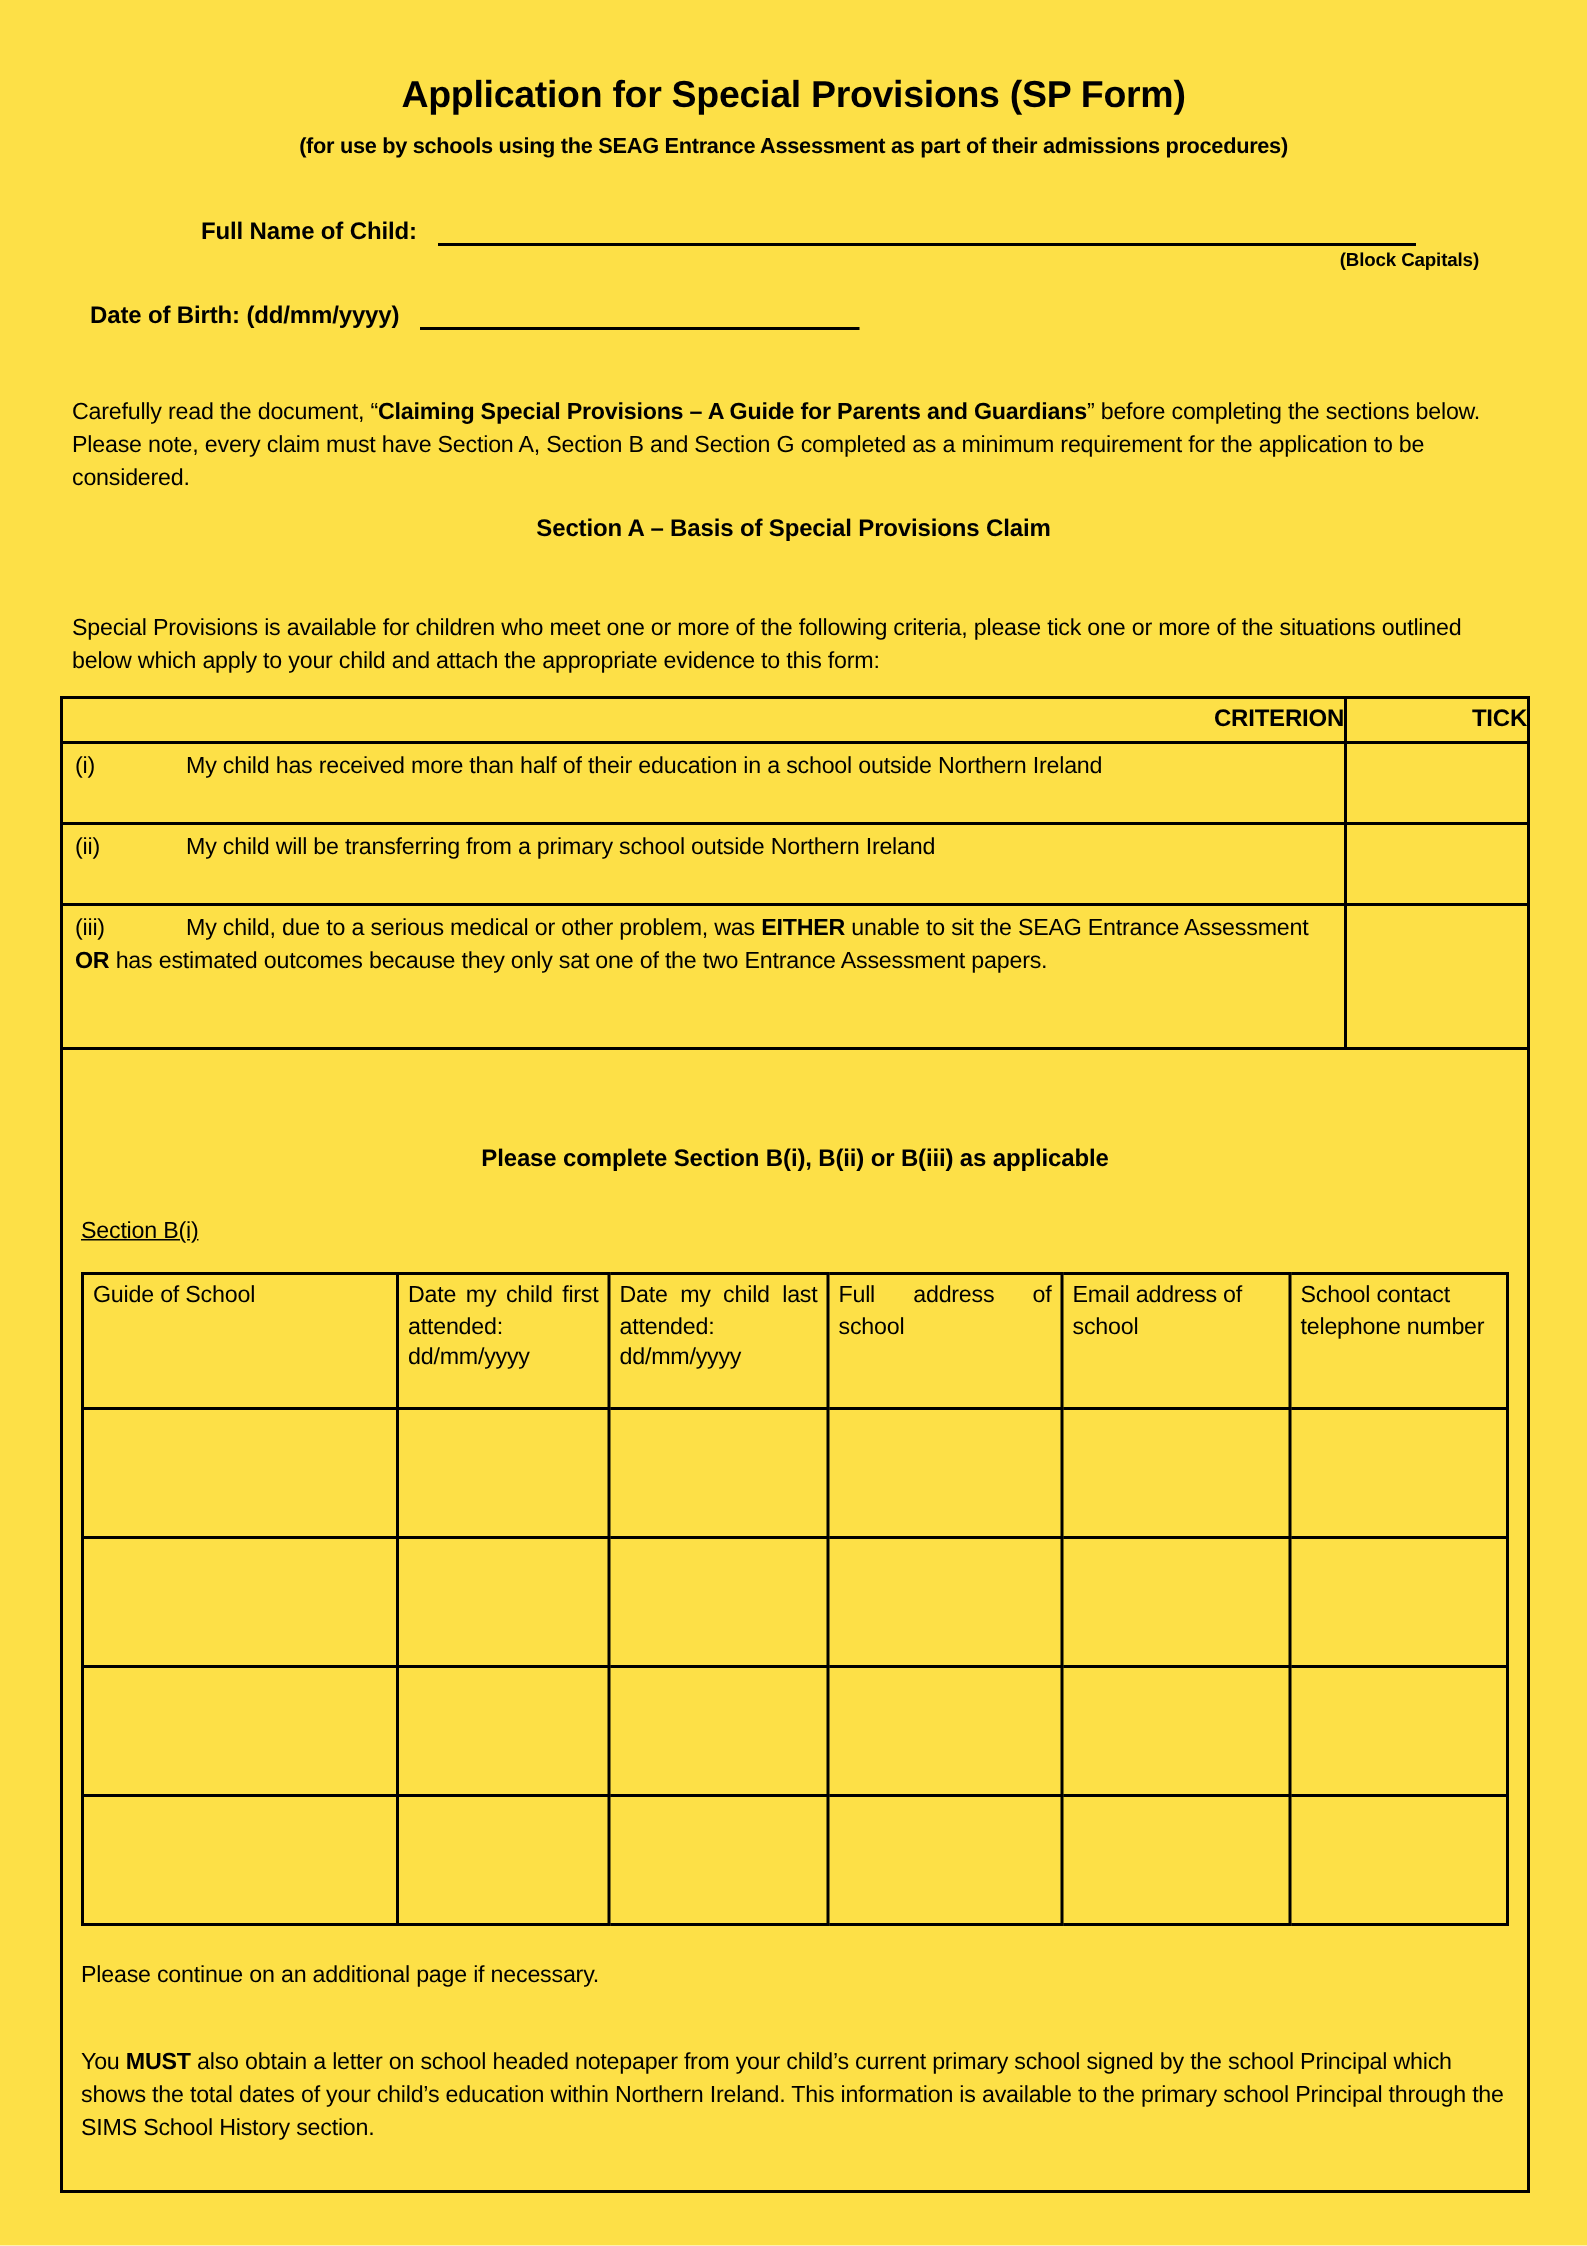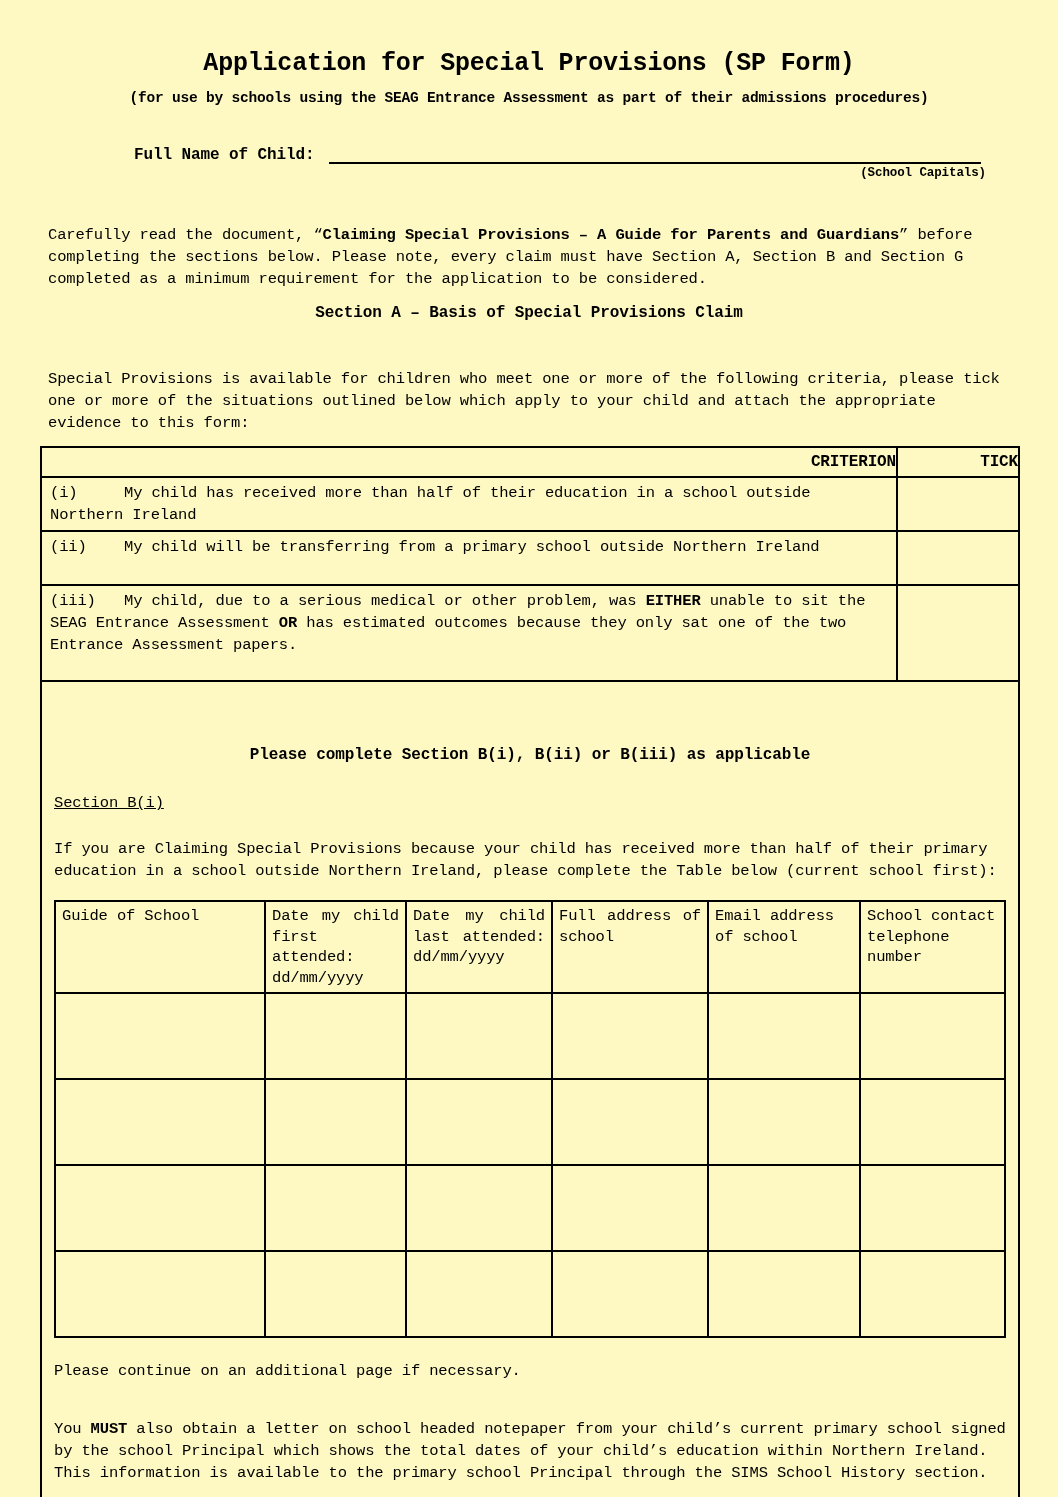--- a/index.html
+++ b/index.html
@@ -10,24 +10,23 @@
   }
   body {
     font-family: "Liberation Sans", sans-serif;
     color: #000000;
     -webkit-font-smoothing: none;
   }
   .page {
     position: relative;
     width: 1058px;
     height: 1497px;
-    background: #fef9c3;
+    background: #fde047;
     box-sizing: border-box;
     overflow: hidden;
-    font-family: Liberation Mono, monospace;
   }
 
   
   .doc-title {
     text-align: center;
     font-size: 25px;
     font-weight: bold;
     letter-spacing: -0.2px;
     margin: 0;
     padding-top: 50px;
@@ -226,22 +225,26 @@
   <h1 class="doc-title">Application for Special Provisions (SP Form)</h1>
   <div class="doc-subtitle">(for use by schools using the SEAG Entrance Assessment as part of their admissions procedures)</div>
 
   <div class="ident">
 
     <div class="field-row name-row">
       <span class="field-label">Full Name of Child:</span>
       <span class="field-rule rule-name"></span>
     </div>
 
-    <div class="block-caps">(School Capitals)</div>
-
+    <div class="block-caps">(Block Capitals)</div>
+
+    <div class="field-row dob-row">
+      <span class="field-label">Date of Birth: (dd/mm/yyyy)</span>
+      <span class="field-rule rule-dob"></span>
+    </div>
 
   </div>
 
   <p class="body-text intro-para"><span>Carefully read the document, “</span><b>Claiming Special Provisions – A Guide for Parents and Guardians</b><span>” before completing the sections below.  Please note, every claim must have Section A, Section B and Section G completed as a minimum requirement for the application to be considered.</span></p>
 
   <div class="section-a-heading">Section A – Basis of Special Provisions Claim</div>
 
   <p class="body-text criteria-intro">Special Provisions is available for children who meet one or more of the following criteria, please tick one or more of the situations outlined below which apply to your child and attach the appropriate evidence to this form:</p>
 
   <div class="frame">
@@ -272,21 +275,20 @@
         </tr>
       </tbody>
     </table>
 
     <div class="section-b-block">
 
       <div class="sec-b-sub">Please complete Section B(i), B(ii) or B(iii) as applicable</div>
 
       <div><span class="sec-bi-label">Section B(i)</span></div>
 
-      <p class="sec-bi-para">If you are Claiming Special Provisions because your child has received more than half of their primary education in a school outside Northern Ireland, please complete the Table below (current school first):</p>
 
       <table class="schools">
         <colgroup>
           <col class="sch-c1">
             <col class="sch-c2">
             <col class="sch-c3">
           <col class="sch-c4">
             <col class="sch-c5">
             <col class="sch-c6">
         </colgroup>

